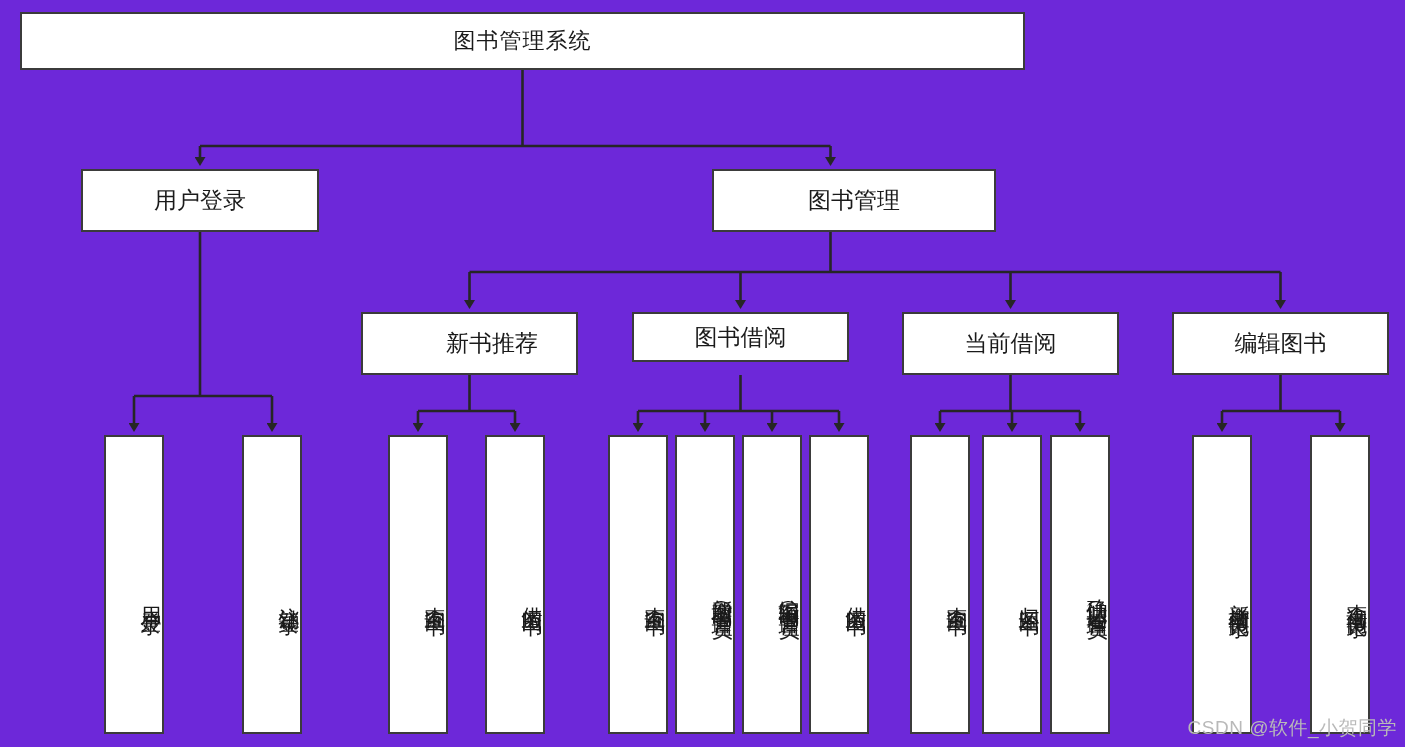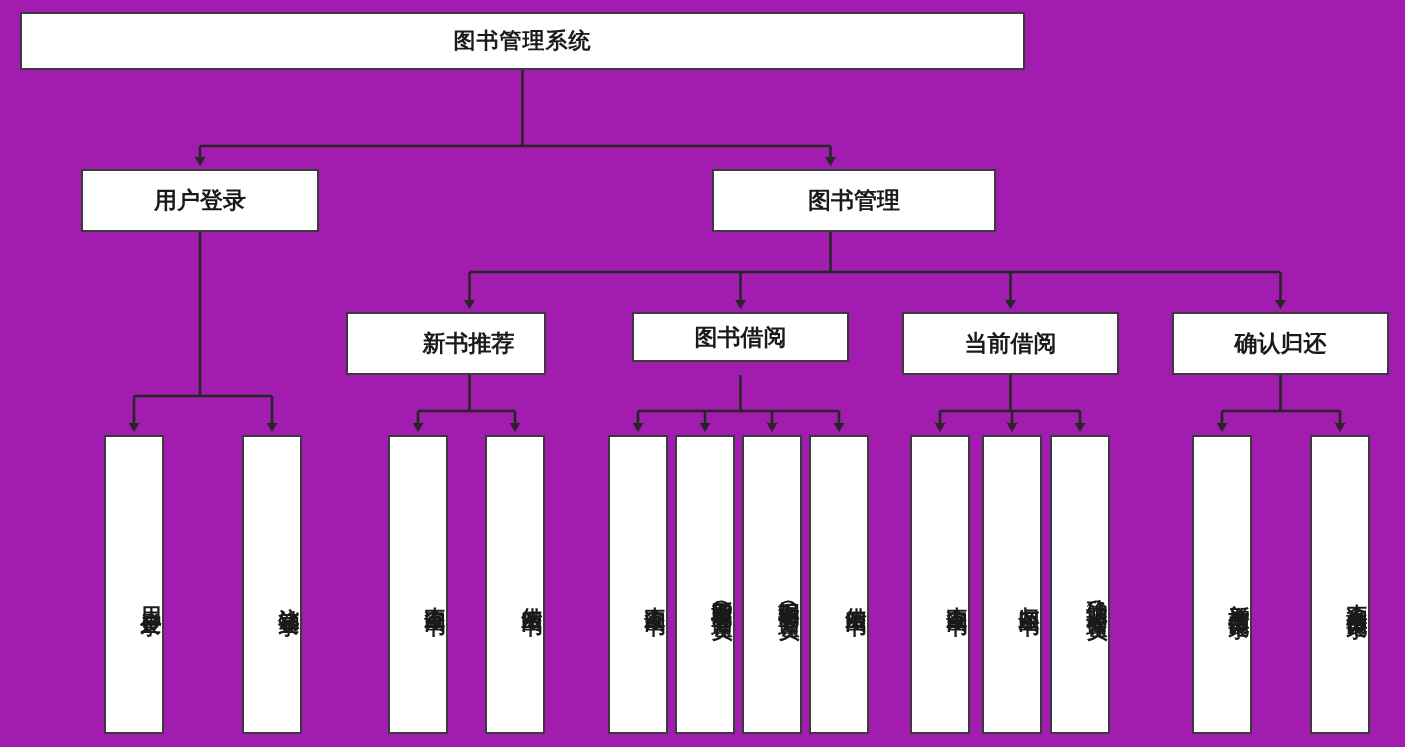--- a/index.html
+++ b/index.html
@@ -1,18 +1,18 @@
 <!DOCTYPE html>
 <html><head>
 <meta charset="utf-8">
 <style>
   html,body{margin:0;padding:0;background:#ffffff;}
   body{width:1405px;height:747px;overflow:hidden;
        font-family:"Liberation Sans","DejaVu Sans",sans-serif;}
-  #canvas{position:relative;width:1405px;height:747px;background:#a21caf;font-weight:bold;}
+  #canvas{position:relative;width:1405px;height:747px;background:#6d28d9;}
   svg.links{position:absolute;left:0;top:0;width:1405px;height:747px;}
   .node{position:absolute;box-sizing:border-box;background:#ffffff;
         border:2.5px solid #3b3b3b;display:flex;align-items:center;
         justify-content:center;color:#1a1a1a;}
   .node.h{font-size:22px;letter-spacing:1px;}
   .node.lvl1{font-size:23px;}
   .node.leaf{writing-mode:vertical-rl;text-orientation:upright;
              font-size:21px;letter-spacing:3px;padding-top:22px;
              align-items:flex-start;justify-content:center;line-height:1;}
   .wm{position:absolute;right:8px;bottom:6px;font-size:19px;color:#b9b9b9;
@@ -63,32 +63,33 @@
         <path d="M1222,411 L1340,411"></path>
         <path d="M1222,411 L1222,424" marker-end="url(#arrow)"></path>
         <path d="M1340,411 L1340,424" marker-end="url(#arrow)"></path>
       </g>
   </svg>
 
   <div id="nodes-layer">
       <div class="node h" style="left: 20px; top: 12px; width: 1005px; height: 58px;">图书管理系统</div>
       <div class="node lvl1" style="left: 81px; top: 169px; width: 238px; height: 63px;">用户登录</div>
       <div class="node lvl1" style="left: 712px; top: 169px; width: 284px; height: 63px;">图书管理</div>
-      <div class="node lvl1" style="left: 346px; top: 312px; width: 200px; height: 63px; padding-left: 45px;">新书推荐</div>
+      <div class="node lvl1" style="left: 361px; top: 312px; width: 217px; height: 63px; padding-left: 45px;">新书推荐</div>
       <div class="node lvl1" style="left: 632px; top: 312px; width: 217px; height: 50px;">图书借阅</div>
       <div class="node lvl1" style="left: 902px; top: 312px; width: 217px; height: 63px;">当前借阅</div>
-      <div class="node lvl1" style="left: 1172px; top: 312px; width: 217px; height: 63px;">确认归还</div>
+      <div class="node lvl1" style="left: 1172px; top: 312px; width: 217px; height: 63px;">编辑图书</div>
       <div class="node leaf" style="left: 104px; top: 435px; width: 60px; height: 299px;">用户登录</div>
       <div class="node leaf" style="left: 242px; top: 435px; width: 60px; height: 299px;">注销登录</div>
       <div class="node leaf" style="left: 388px; top: 435px; width: 60px; height: 299px;">查询图书</div>
       <div class="node leaf" style="left: 485px; top: 435px; width: 60px; height: 299px;">借阅图书</div>
       <div class="node leaf" style="left: 608px; top: 435px; width: 60px; height: 299px;">查询图书</div>
       <div class="node leaf" style="left: 675px; top: 435px; width: 60px; height: 299px;">新增图书（管理员）</div>
       <div class="node leaf" style="left: 742px; top: 435px; width: 60px; height: 299px;">编辑图书（管理员）</div>
       <div class="node leaf" style="left: 809px; top: 435px; width: 60px; height: 299px;">借阅图书</div>
       <div class="node leaf" style="left: 910px; top: 435px; width: 60px; height: 299px;">查询图书</div>
       <div class="node leaf" style="left: 982px; top: 435px; width: 60px; height: 299px;">归还图书</div>
       <div class="node leaf" style="left: 1050px; top: 435px; width: 60px; height: 299px;">确认归还（管理员）</div>
       <div class="node leaf" style="left: 1192px; top: 435px; width: 60px; height: 299px;">新增借阅记录</div>
       <div class="node leaf" style="left: 1310px; top: 435px; width: 60px; height: 299px;">查询借阅记录</div>
     </div>
 
+  <div class="wm">CSDN @软件_小贺同学</div>
 </div>
 
 </body></html>

